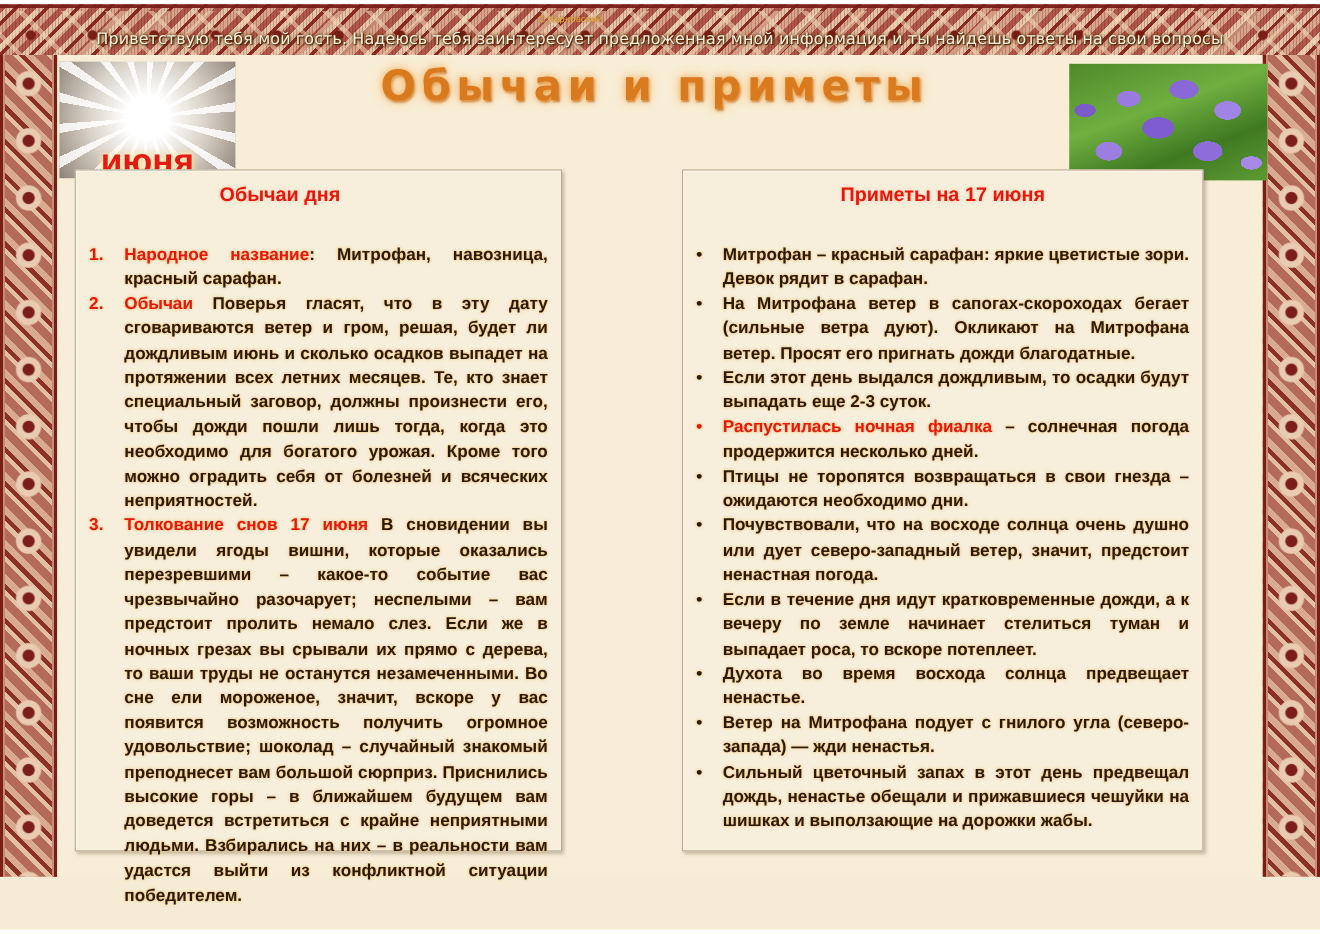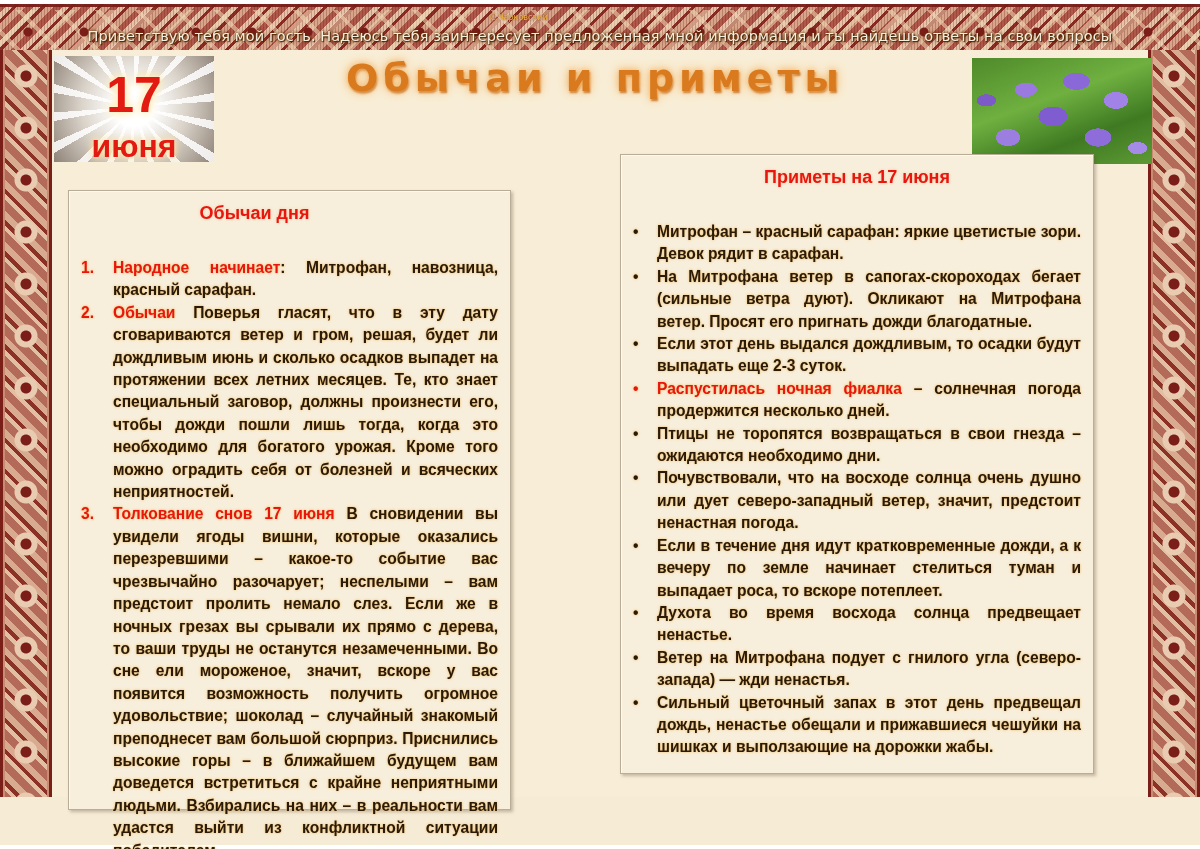--- a/index.html
+++ b/index.html
@@ -95,21 +95,21 @@
       linear-gradient(160deg, #4f8a2a, #6fb040 40%, #3f7a22 70%, #5d9a34);
   }
 
   
   .panel {
     position: absolute; top: 150px; height: 620px;
     background: #f7eedb;
     border: 1px solid #b9ad98;
     box-shadow: 2px 2px 3px rgba(100,80,60,.35), inset 1px 1px 0 #fffaf0;
   }
-  .panel.left { left: 68px; width: 443px; margin-top: 36px; }
+  .panel.left { left: 68px; width: 443px; }
   .panel.right { left: 620px; width: 474px; }
 
   .panel-title {
     position: absolute; top: 12px; left: 0; right: 0; text-align: center;
     font-family: "Liberation Sans", sans-serif; font-weight: bold; font-size: 18px; color: #e8160e;
     text-shadow: 0 0 3px #f4c9a0;
   }
   .panel.left .panel-title { left: 0; right: 70px; }
 
   .list {
@@ -132,34 +132,33 @@
   <div class="band top">
     <div class="credit">С.Чарковский</div>
     <div class="band-text">Приветствую тебя мой гость. Надеюсь тебя заинтересует предложенная мной информация и ты найдешь  ответы на свои вопросы</div>
   </div>
 
   <div class="side left"></div>
   <div class="content-bg"></div>
   <div class="side right"></div>
 
   <div class="date-badge">
-    <div class="date-day">17</div>
     <div class="date-month">июня</div>
   </div>
 
   <div class="main-title">Обычаи и приметы</div>
 
   <div class="flower-photo" title="ночная фиалка"></div>
 
   <div class="panel left">
     <div class="panel-title">Обычаи дня</div>
     <div class="list">
       <div class="item">
         <span class="marker">1.</span>
-        <span class="body"><span class="hl">Народное начинает</span><span>: </span><span>Митрофан, навозница, красный сарафан.</span></span>
+        <span class="body"><span class="hl">Народное название</span><span>: </span><span>Митрофан, навозница, красный сарафан.</span></span>
       </div>
       <div class="item">
         <span class="marker">2.</span>
         <span class="body"><span class="hl">Обычаи</span><span> </span><span>Поверья гласят, что в эту дату сговариваются ветер и гром, решая, будет ли дождливым июнь и сколько осадков выпадет на протяжении всех летних месяцев. Те, кто знает специальный заговор, должны произнести его, чтобы дожди пошли лишь тогда, когда это необходимо для богатого урожая. Кроме того можно оградить себя от болезней и всяческих неприятностей.</span></span>
       </div>
       <div class="item">
         <span class="marker">3.</span>
         <span class="body"><span class="hl">Толкование снов 17 июня</span><span> </span><span>В сновидении вы увидели ягоды вишни, которые оказались перезревшими – какое-то событие вас чрезвычайно разочарует; неспелыми – вам предстоит пролить немало слез. Если же в ночных грезах вы срывали их прямо с дерева, то ваши труды не останутся незамеченными. Во сне ели мороженое, значит, вскоре у вас появится возможность получить огромное удовольствие; шоколад – случайный знакомый преподнесет вам большой сюрприз. Приснились высокие горы – в ближайшем будущем вам доведется встретиться с крайне неприятными людьми. Взбирались на них – в реальности вам удастся выйти из конфликтной ситуации победителем.</span></span>
       </div>
     </div>

